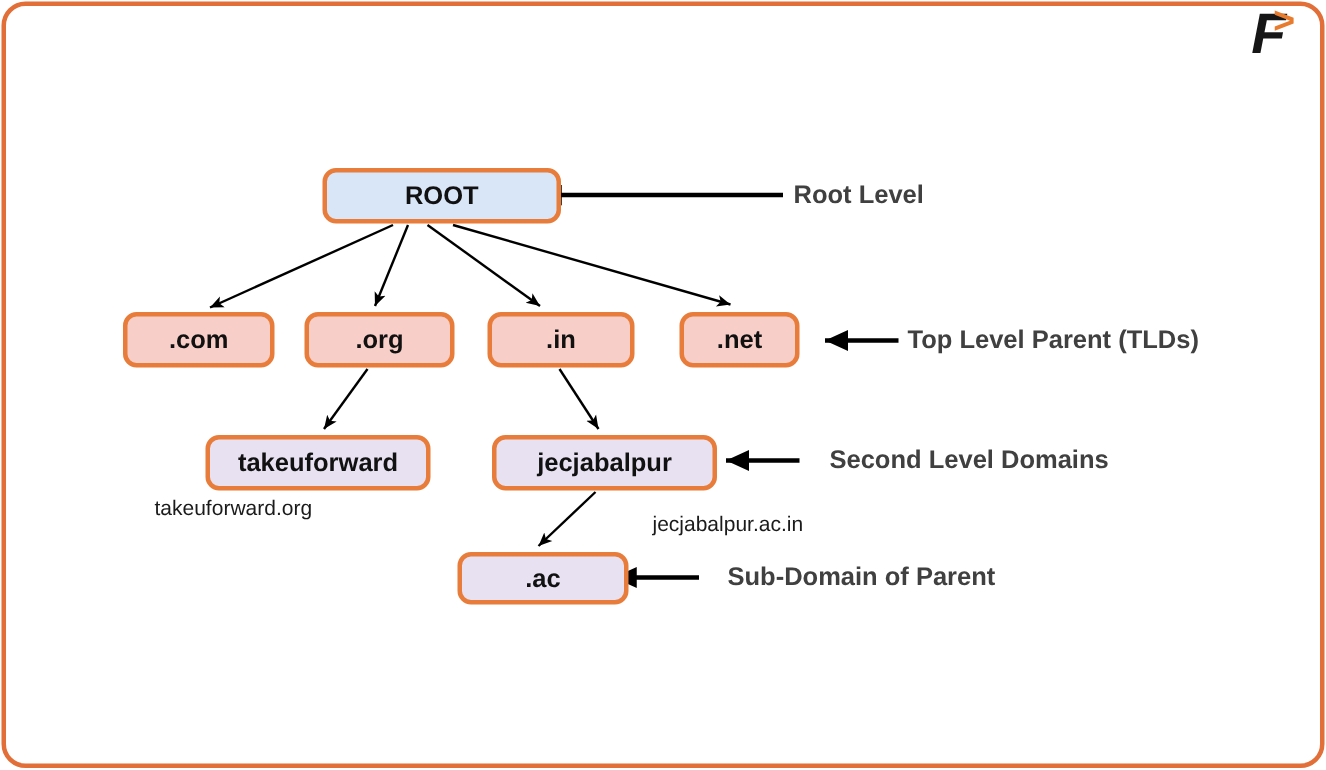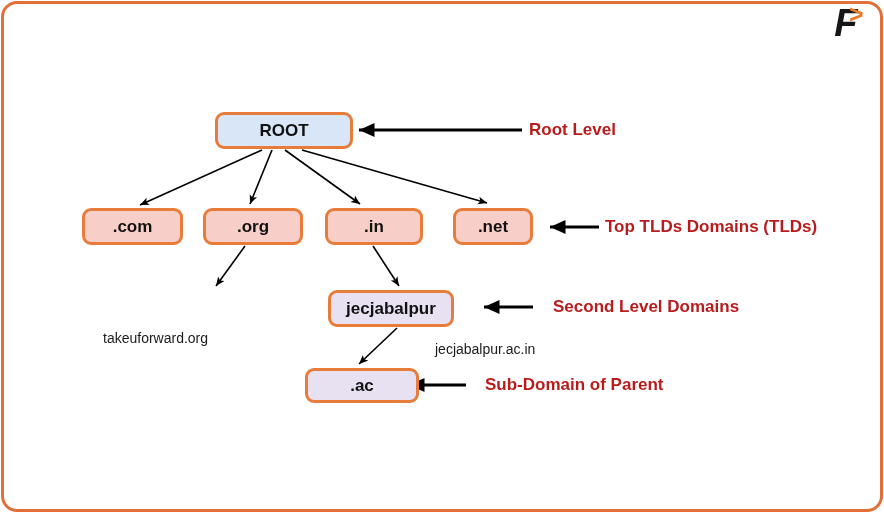--- a/index.html
+++ b/index.html
@@ -47,21 +47,21 @@
   .node.tld    { background:var(--tld-fill, #f8cfc8); }
   .node.second { background:var(--second-fill, #e8e1f1); }
 
   .caption {
     position:absolute;
     font-size:14px; color:#1b1b1b; white-space:nowrap;
   }
 
   .annotation {
     position:absolute;
-    font-size:17px; font-weight:bold; color:#b91c1c;
+    font-size:17px; font-weight:bold; color:#404040;
     white-space:nowrap;
   }
 </style>
 </head>
 <body>
 
 <div class="canvas">
 
   <div class="frame"></div>
 
@@ -86,46 +86,49 @@
     <line x1="245" y1="246" x2="216" y2="286" stroke="#000" stroke-width="1.6" marker-end="url(#mTree)"></line>
     <line x1="373" y1="246" x2="399" y2="286" stroke="#000" stroke-width="1.6" marker-end="url(#mTree)"></line>
     <line x1="397" y1="328" x2="359" y2="364" stroke="#000" stroke-width="1.6" marker-end="url(#mTree)"></line>
 
     <line x1="522" y1="130" x2="359" y2="130" stroke="#000" stroke-width="3" marker-end="url(#mBig)"></line>
     <line x1="599" y1="227" x2="550" y2="227" stroke="#000" stroke-width="3" marker-end="url(#mBig)"></line>
     <line x1="533" y1="307" x2="484" y2="307" stroke="#000" stroke-width="3" marker-end="url(#mBig)"></line>
     <line x1="466" y1="385" x2="409" y2="385" stroke="#000" stroke-width="3" marker-end="url(#mBig)"></line>
   </svg>
 
-  <div class="node root" style="left:215px; top:112px; width:138px; height:37px;">
+  <div class="node root" style="left:215px; top:112px; width:159px; height:37px;">
     <span>ROOT</span>
   </div>
 
   <div class="node tld" style="left:82px; top:208px; width:101px; height:37px;">
     <span>.com</span>
   </div>
   <div class="node tld" style="left:325px; top:208px; width:98px; height:37px;">
     <span>.in</span>
   </div>
   <div class="node tld" style="left:203px; top:208px; width:100px; height:37px;">
     <span>.org</span>
   </div>
   <div class="node tld" style="left:453px; top:208px; width:80px; height:37px;">
     <span>.net</span>
   </div>
 
-  <div class="node second" style="left:328px; top:290px; width:126px; height:37px;">
+  <div class="node second" style="left:137px; top:290px; width:150px; height:37px;">
+    <span>takeuforward</span>
+  </div>
+  <div class="node second" style="left:328px; top:290px; width:150px; height:37px;">
     <span>jecjabalpur</span>
   </div>
 
   <div class="node second" style="left:305px; top:368px; width:114px; height:35px;">
     <span>.ac</span>
   </div>
 
   <div class="caption" style="left:103px; top:330px;">takeuforward.org</div>
   <div class="caption" style="left:402px; top:341px;padding-left:33px;">jecjabalpur.ac.in</div>
 
   <div class="annotation" style="left:529px; top:120px;">Root Level</div>
-  <div class="annotation" style="left:605px; top:217px;">Top TLDs Domains (TLDs)</div>
+  <div class="annotation" style="left:605px; top:217px;">Top Level Parent (TLDs)</div>
   <div class="annotation" style="left:553px; top:297px;">Second Level Domains</div>
   <div class="annotation" style="left:485px; top:375px;">Sub-Domain of Parent</div>
 
 </div>
 
 </body></html>

